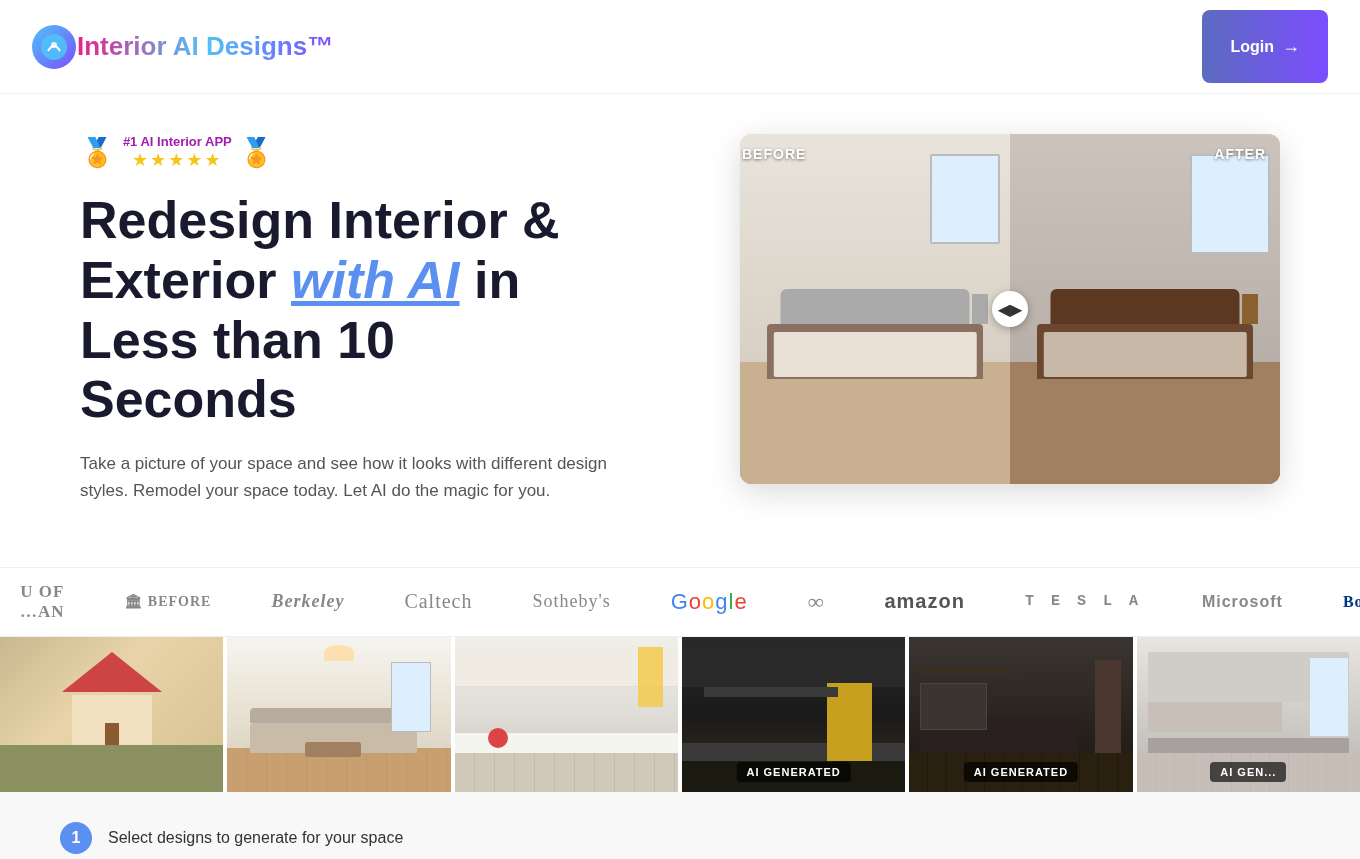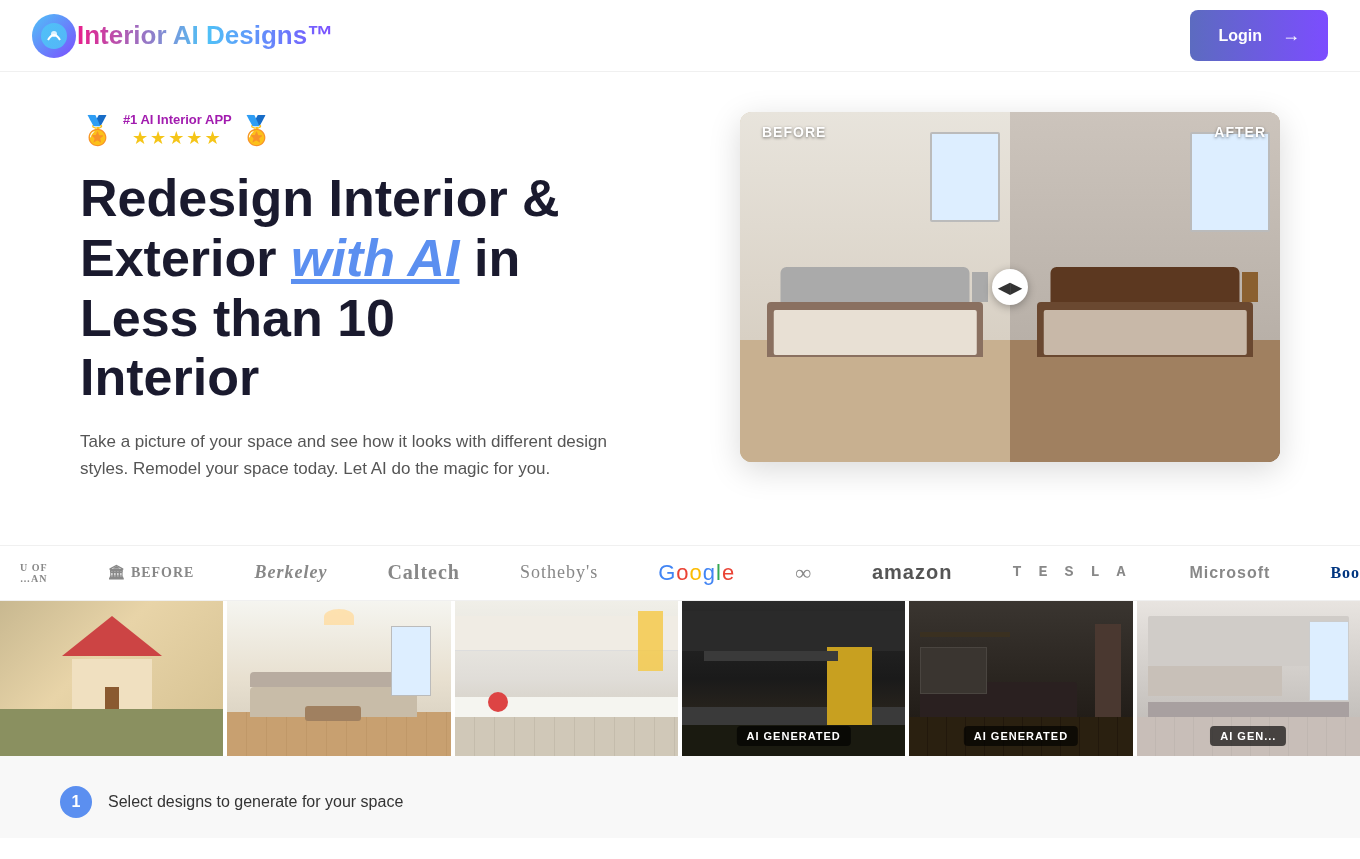--- a/index.html
+++ b/index.html
@@ -20,22 +20,22 @@
     }
     .nav-title {
       font-size: 26px; font-weight: 700;
       background: linear-gradient(90deg, #e91e8c, #4fc3f7, #7c4dff);
       -webkit-background-clip: text; -webkit-text-fill-color: transparent;
       background-clip: text;
     }
     .nav-login-btn {
       background: linear-gradient(90deg, #5c6bc0, #7c4dff);
       color: white; border: none; border-radius: 8px;
-      padding: 15px 28px; font-size: 16px; font-weight: 600;
-      cursor: pointer; display: flex; align-items: center; gap: 20px;
+      padding: 26px 28px; font-size: 16px; font-weight: 600;
+      cursor: pointer; display: flex; align-items: center; gap: 8px;
     }
     .nav-login-btn .arrow { font-size: 18px; }
 
     
     .hero {
       display: flex; align-items: flex-start; justify-content: space-between;
       padding: 40px 80px 30px 80px; gap: 40px;
     }
     .hero-left { flex: 0 0 550px; }
     .award-badge {
@@ -109,21 +109,21 @@
       width: 16px; height: 30px; background: #aaa;
     }
     .after-lamp { background: #8a6030; right: 8%; }
     .before-lamp { right: 8%; }
 
     .before-label, .after-label {
       position: absolute; top: 12px; font-size: 14px; font-weight: 700;
       color: white; letter-spacing: 1px; z-index: 5;
       text-shadow: 0 1px 3px rgba(0,0,0,0.5);
     }
-    .before-label { left: 22px; }
+    .before-label { left: 2px; }
     .after-label { right: 14px; }
 
     .divider-handle {
       position: absolute; left: 50%; top: 50%; transform: translate(-50%, -50%);
       width: 36px; height: 36px; background: white; border-radius: 50%;
       display: flex; align-items: center; justify-content: center;
       box-shadow: 0 2px 8px rgba(0,0,0,0.3); z-index: 10; cursor: pointer;
       font-size: 16px; color: #333;
     }
 
@@ -239,21 +239,21 @@
         <div class="award-stars">★★★★★</div>
       </div>
       <span class="laurel">🏅</span>
     </div>
 
     
     <h1 class="hero-heading">
       <span>Redesign Interior &amp;</span><br>
       <span>Exterior </span><span class="ai-highlight">with AI</span><span> in</span><br>
       <span>Less than 10</span><br>
-      <span>Interior</span>
+      <span>Seconds</span>
     </h1>
 
     <p class="hero-desc">Take a picture of your space and see how it looks with different design styles. Remodel your space today. Let AI do the magic for you.</p>
 
   </div>
 
   <div class="hero-right">
     <div class="before-after-container">
 
       <div class="before-half">
@@ -283,24 +283,24 @@
       <span class="before-label">BEFORE</span>
       <span class="after-label">AFTER</span>
 
       <div class="divider-handle">◀▶</div>
     </div>
   </div>
 </section>
 
 <div class="brands-strip">
   <div class="brands-inner">
-    <span class="brand-logo" style="font-size:10px;">U OF<br>…AN</span>
+    <span class="brand-logo" style="font-size:17px;text-align:center;">U OF<br>…AN</span>
     <span class="brand-logo" style="font-family:serif; font-size:14px;">🏛 BEFORE</span>
     <span class="brand-logo" style="font-family:serif; font-size:18px; font-style:italic;">Berkeley</span>
-    <span class="brand-logo" style="font-family:serif; font-size:20px; font-weight:700;">Caltech</span>
+    <span class="brand-logo" style="font-family:serif; font-size:20px; font-weight:400;">Caltech</span>
     <span class="brand-logo" style="font-family:serif; font-size:18px; font-weight:400;">Sotheby's</span>
     <span class="brand-logo google">
       <span style="color:#4285f4;">G</span><span style="color:#ea4335;">o</span><span style="color:#fbbc04;">o</span><span style="color:#4285f4;">g</span><span style="color:#34a853;">l</span><span style="color:#ea4335;">e</span>
     </span>
     <span class="brand-logo" style="font-size:22px;">∞</span>
     <span class="brand-logo amazon" style="font-family:sans-serif; font-size:20px; color:#555;">amazon</span>
     <span class="brand-logo tesla">T E S L A</span>
     <span class="brand-logo microsoft">Microsoft</span>
     <span class="brand-logo" style="font-size:16px; color:#003580; font-weight:700;">Booking.com</span>
 

